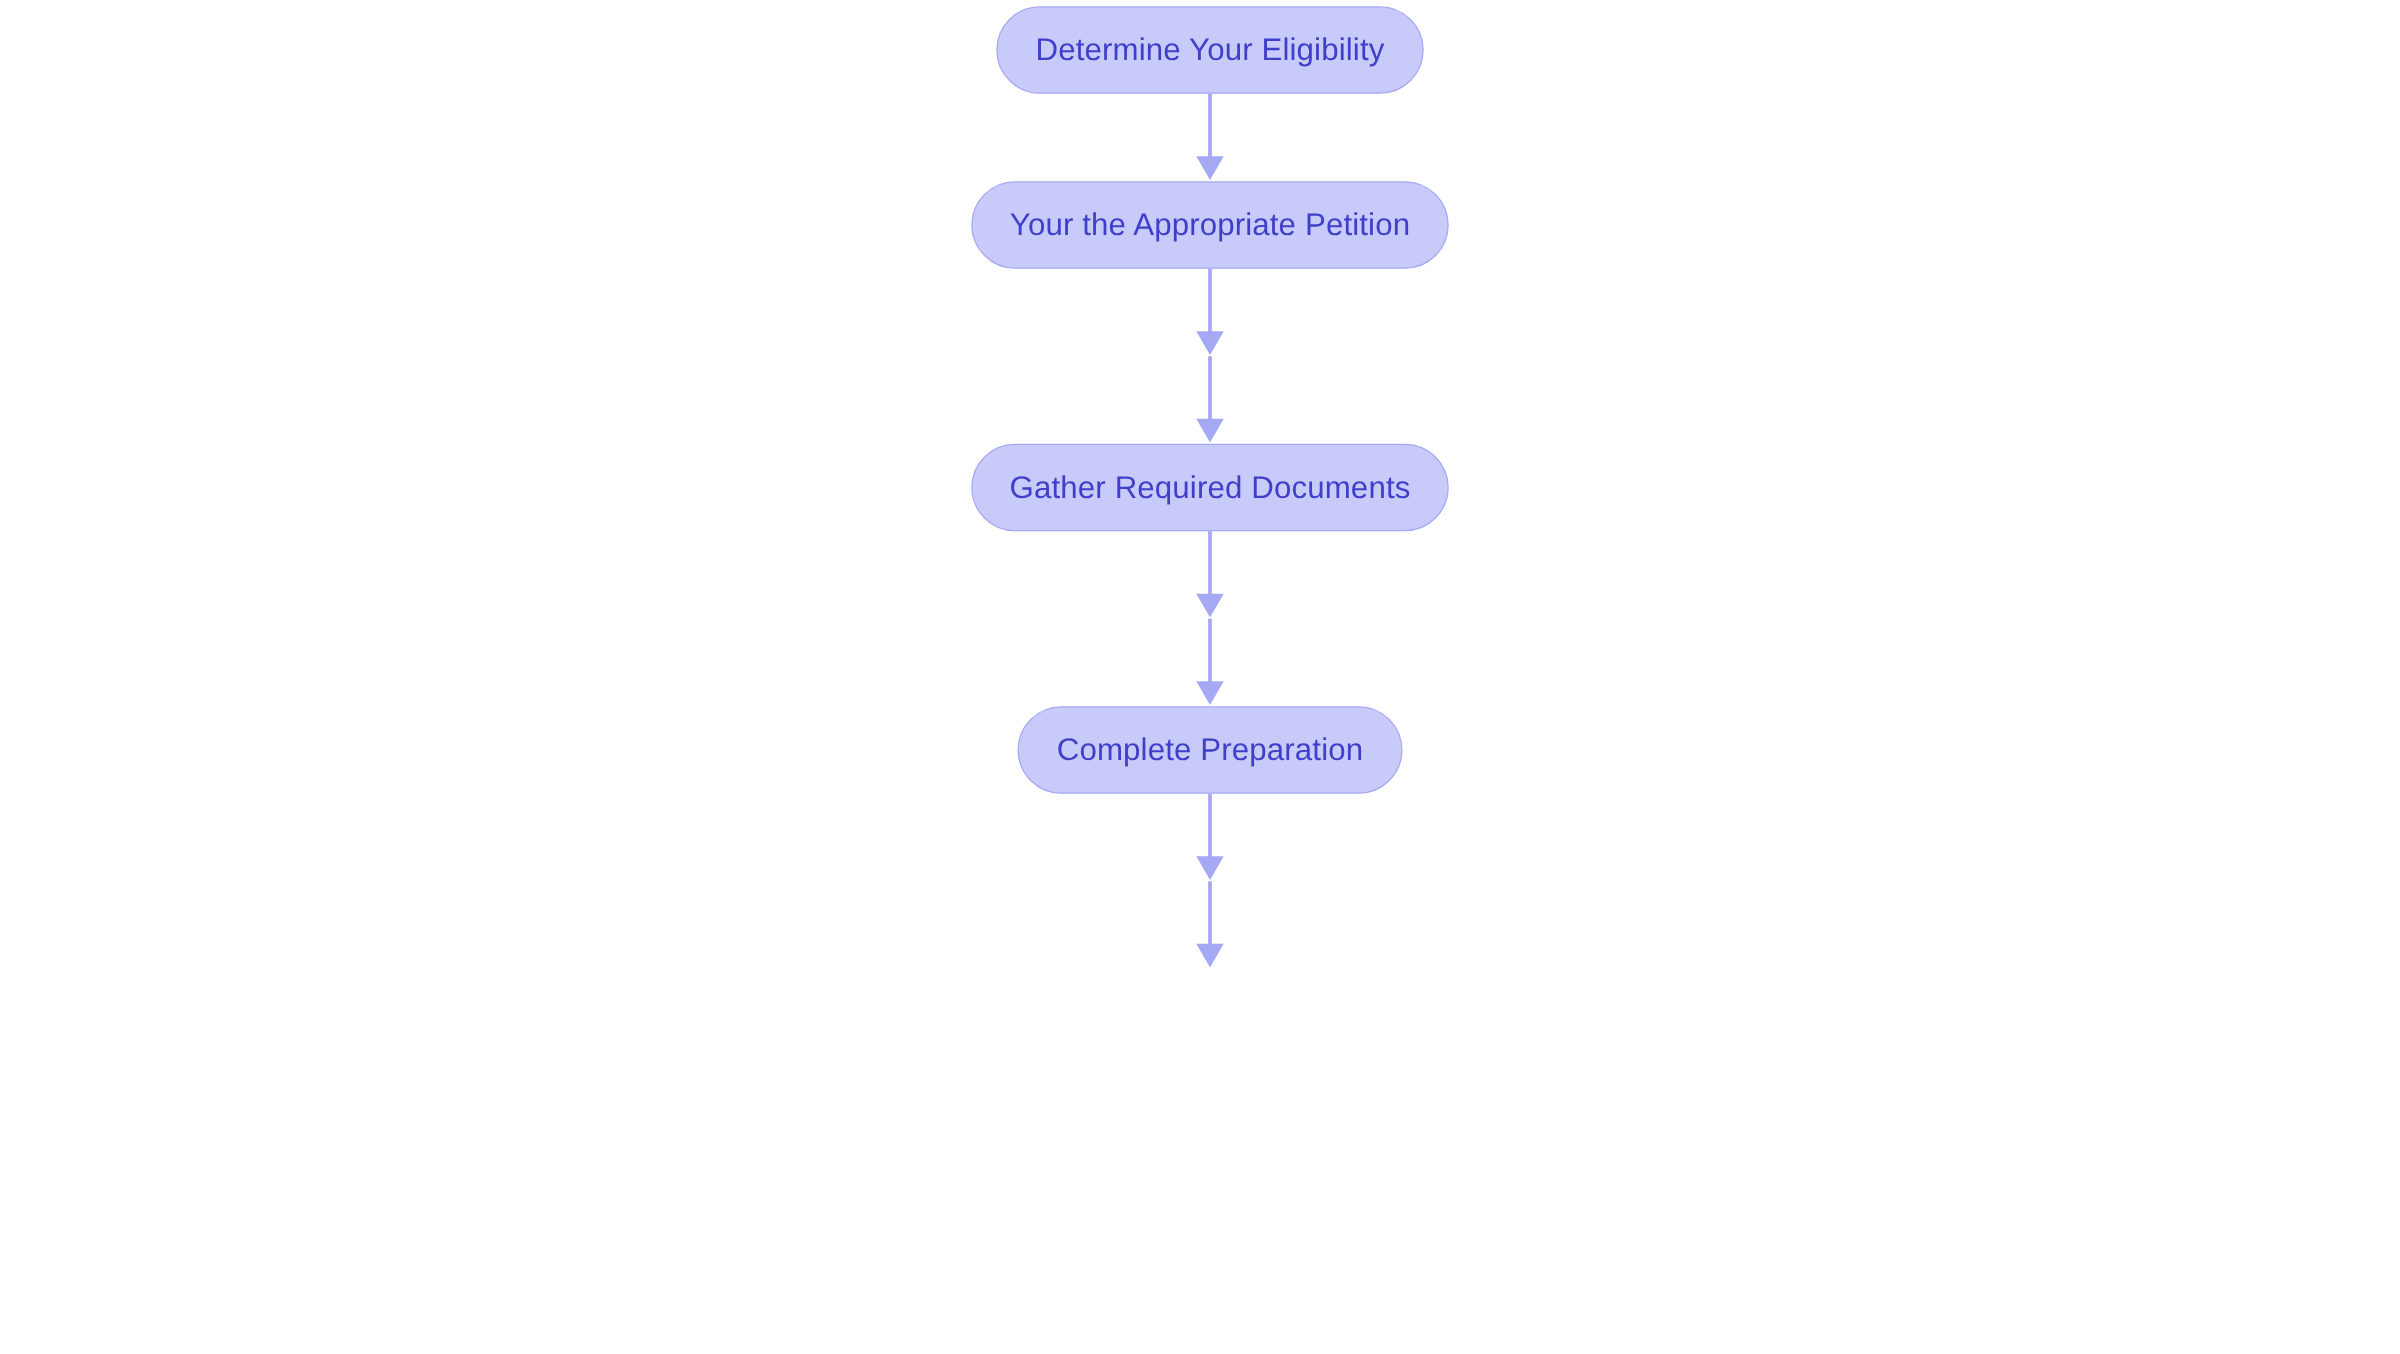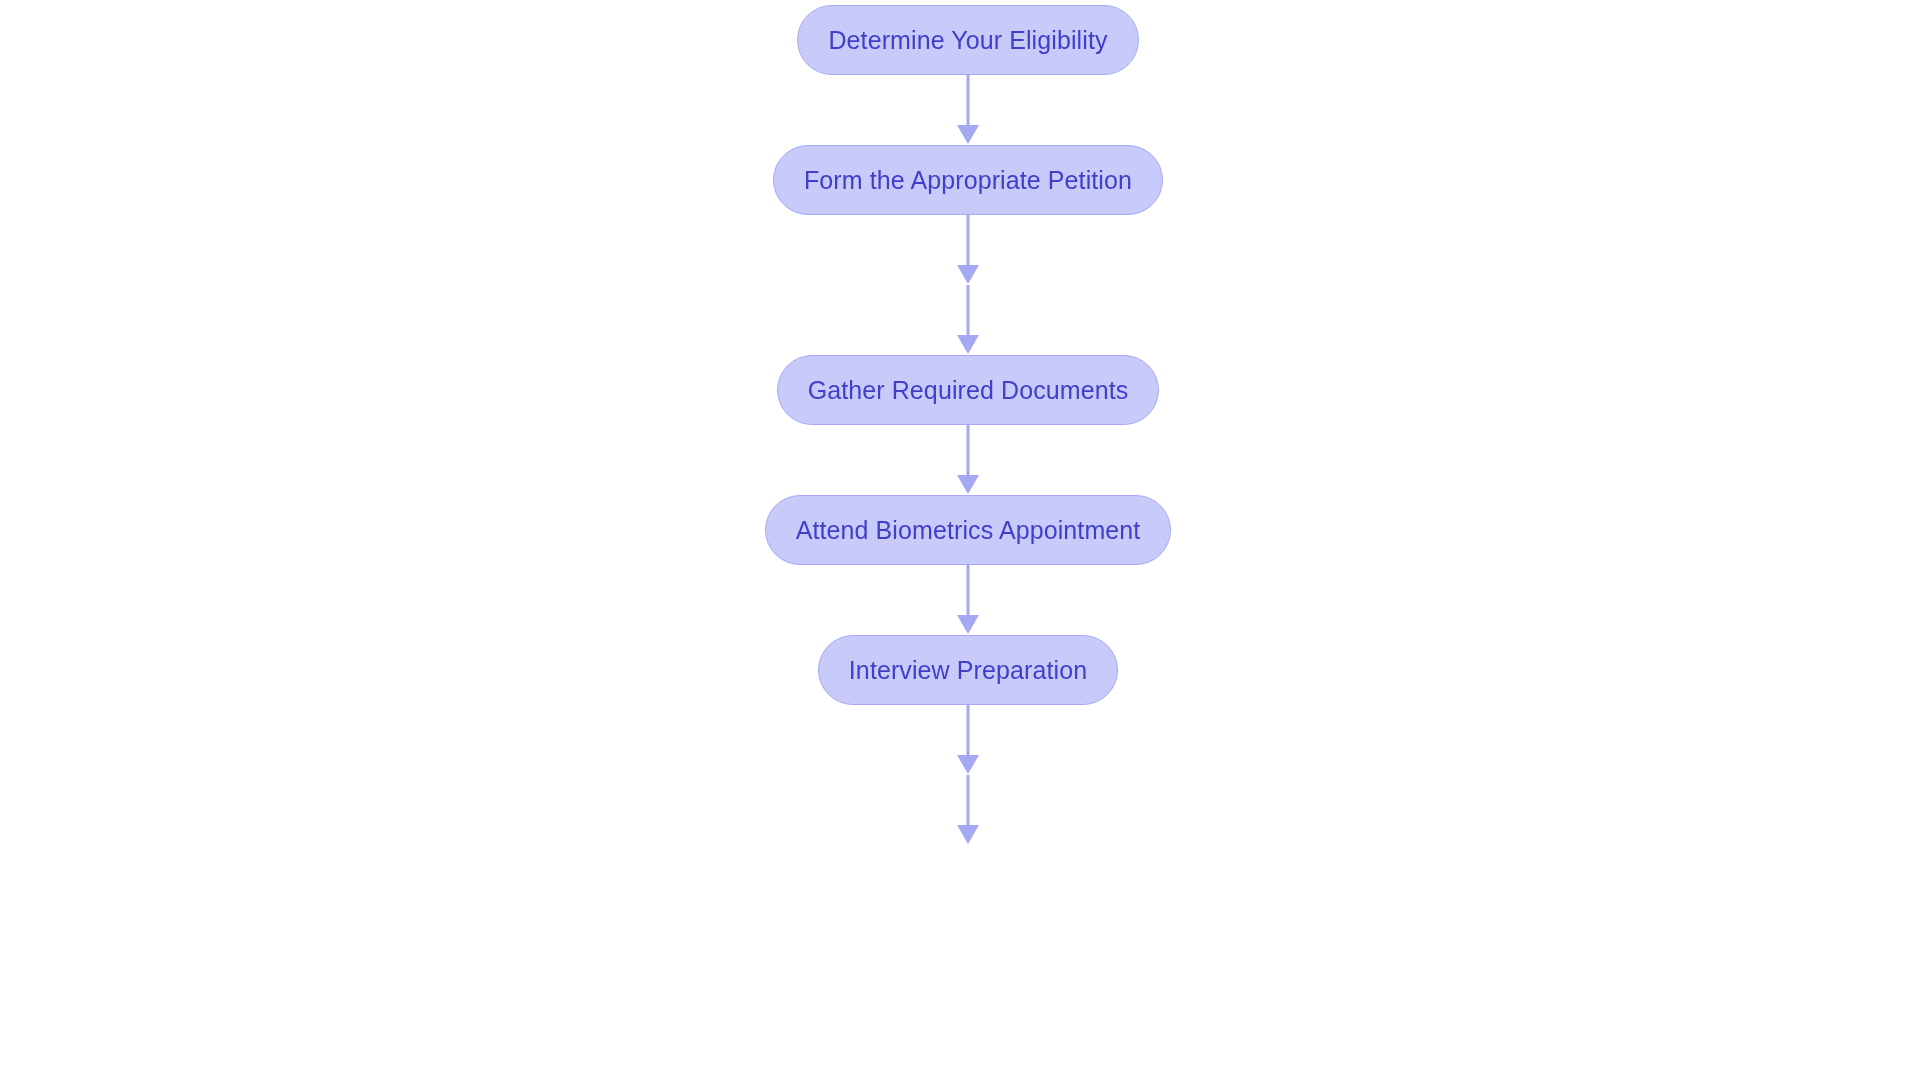--- a/index.html
+++ b/index.html
@@ -90,21 +90,21 @@
     <div class="flow-node">
       <span>Determine Your Eligibility</span>
     </div>
 
     <div class="flow-connector">
       <div class="conn-line"></div>
       <div class="conn-head"></div>
     </div>
 
     <div class="flow-node">
-      <span>Form the Appropriate Petition</span>
+      <span>Your the Appropriate Petition</span>
     </div>
 
     <div class="flow-connector">
       <div class="conn-line"></div>
       <div class="conn-head"></div>
     </div>
 
 
     <div class="flow-connector">
       <div class="conn-line"></div>
@@ -113,31 +113,28 @@
 
     <div class="flow-node">
       <span>Gather Required Documents</span>
     </div>
 
     <div class="flow-connector">
       <div class="conn-line"></div>
       <div class="conn-head"></div>
     </div>
 
-    <div class="flow-node">
-      <span>Attend Biometrics Appointment</span>
-    </div>
 
     <div class="flow-connector">
       <div class="conn-line"></div>
       <div class="conn-head"></div>
     </div>
 
     <div class="flow-node">
-      <span>Interview Preparation</span>
+      <span>Complete Preparation</span>
     </div>
 
     <div class="flow-connector">
       <div class="conn-line"></div>
       <div class="conn-head"></div>
     </div>
 
 
     <div class="flow-connector">
       <div class="conn-line"></div>

